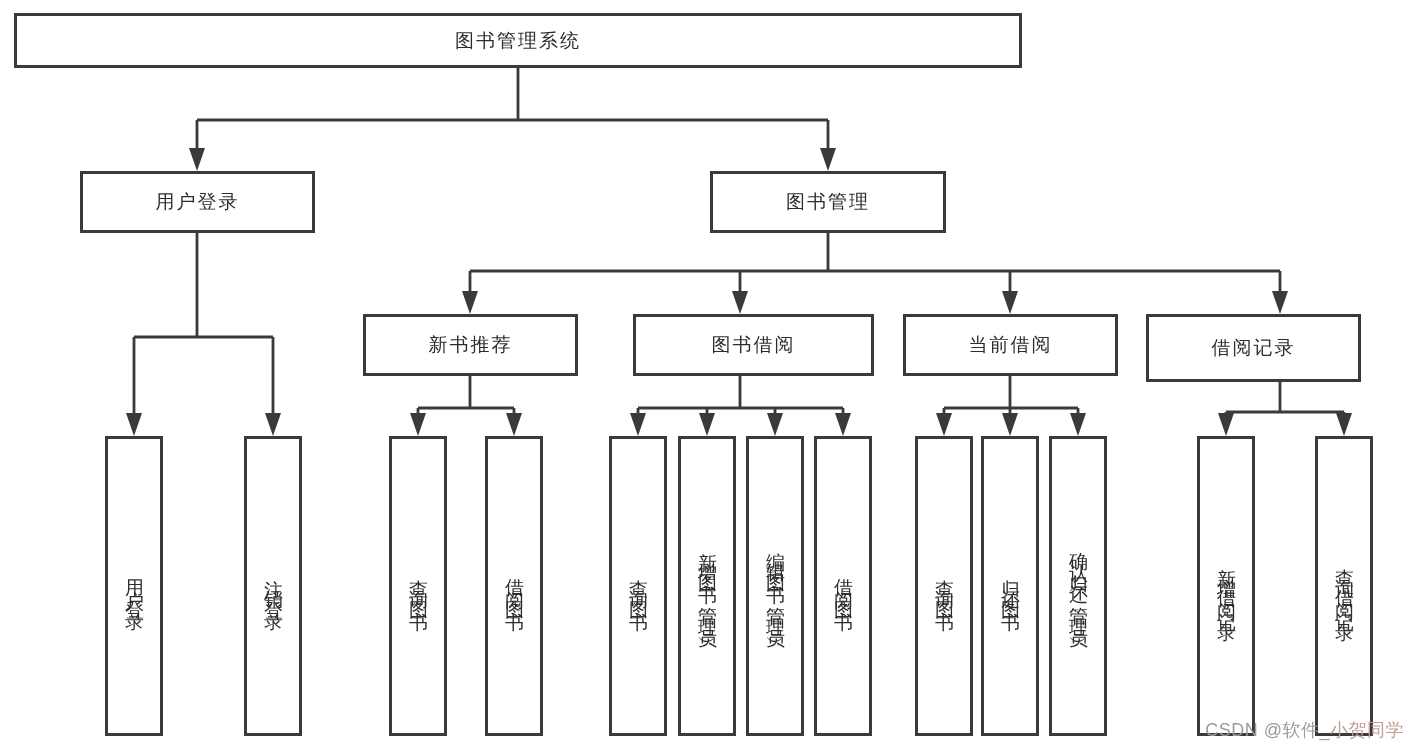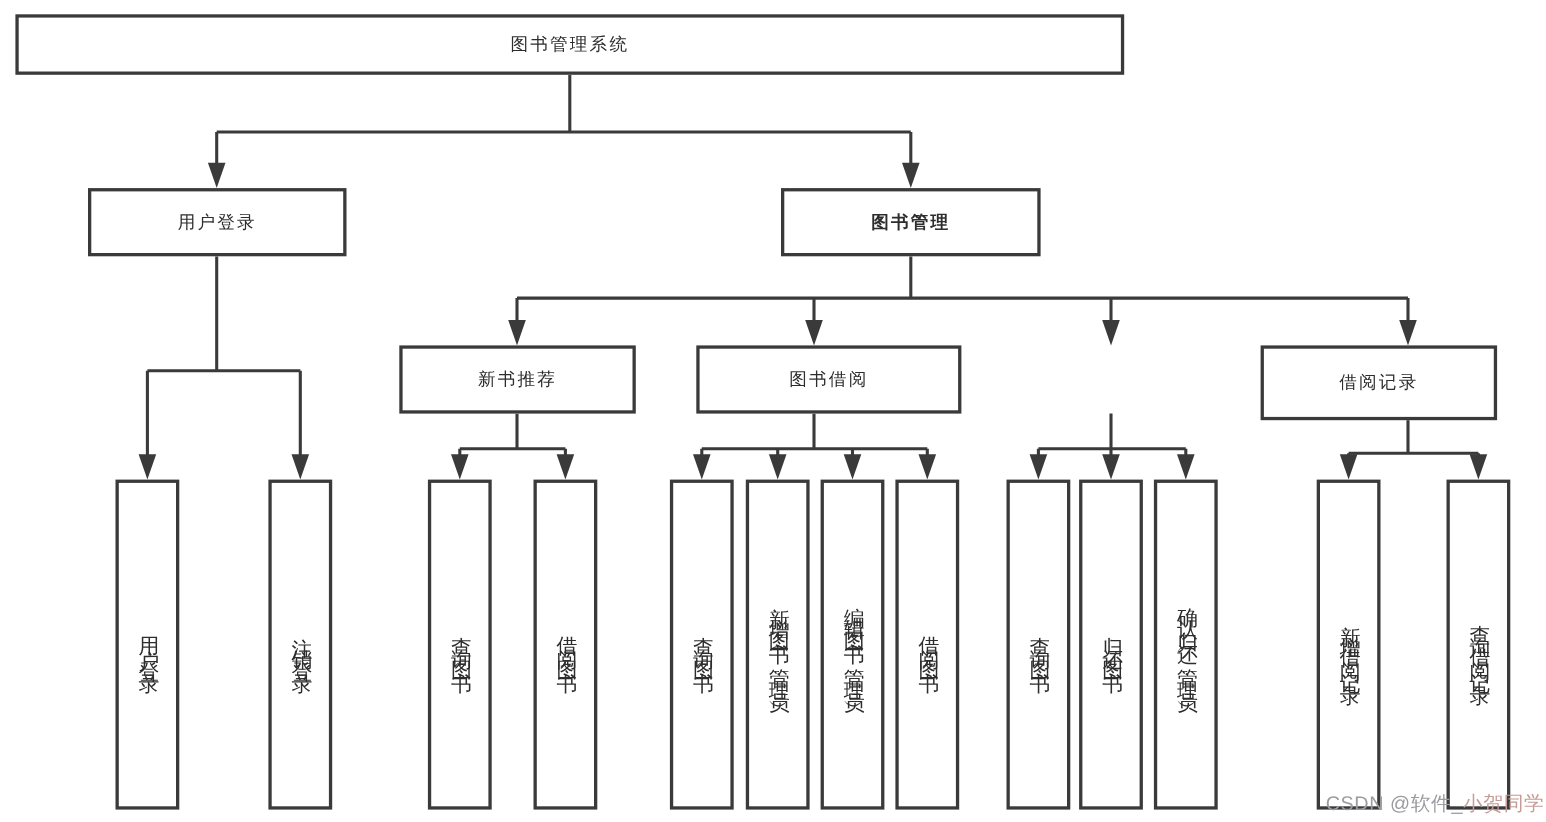--- a/index.html
+++ b/index.html
@@ -12,34 +12,34 @@
   }
   #wires{position:absolute;left:0;top:0;}
   .node{
     position:absolute;
     box-sizing:border-box;
     background:#ffffff;
     border:3px solid #3a3a3a;
     color:#2d2d2d;
     display:flex;align-items:center;justify-content:center;
   }
-  .h-node{font-size:16px;letter-spacing:2px;white-space:nowrap;}
+  .h-node{font-size:19px;letter-spacing:2px;white-space:nowrap;}
   .v-node{}
   .v-node .vtext{
     writing-mode:vertical-rl;
     text-orientation:mixed;
     font-size:19px;
     letter-spacing:11px;
     line-height:1.1;
     white-space:nowrap;
   }
   
   .b-root {left:14px;  top:13px;  width:1008px;height:55px;}
   .b-l1-0 {left:80px;  top:171px; width:235px; height:62px;}
-  .b-l1-1 {left:710px; top:171px; width:236px; height:62px;font-weight:bold;}
+  .b-l1-1 {left:710px; top:171px; width:236px; height:62px;}
   .b-l2-0 {left:363px; top:314px; width:215px; height:62px;}
   .b-l2-1 {left:633px; top:314px; width:241px; height:62px;}
   .b-l2-2 {left:903px; top:314px; width:215px; height:62px;}
   .b-l2-3 {left:1134px;top:314px; width:215px; height:68px;margin-left:12px;}
   .leaf   {top:436px;  width:58px; height:300px;}
   .b-lf-0 {left:105px;}  .b-lf-1 {left:244px;}
   .b-lf-2 {left:389px;}  .b-lf-3 {left:485px;}
   .b-lf-4 {left:609px;}  .b-lf-5 {left:678px;}
   .b-lf-6 {left:746px;}  .b-lf-7 {left:814px;}
   .b-lf-8 {left:915px;}  .b-lf-9 {left:981px;}
@@ -104,20 +104,21 @@
     </g>
   </svg>
 
   <div class="node h-node b-root">图书管理系统</div>
 
   <div class="node h-node b-l1-0">用户登录</div>
   <div class="node h-node b-l1-1">图书管理</div>
 
   <div class="node h-node b-l2-0">新书推荐</div>
   <div class="node h-node b-l2-1">图书借阅</div>
+  <div class="node h-node b-l2-2">当前借阅</div>
   <div class="node h-node b-l2-3">借阅记录</div>
 
   <div class="node v-node leaf b-lf-0">
     <span class="vtext">用户登录</span>
   </div>
   <div class="node v-node leaf b-lf-1">
     <span class="vtext">注销登录</span>
   </div>
   <div class="node v-node leaf b-lf-2">
     <span class="vtext">查询图书</span>

